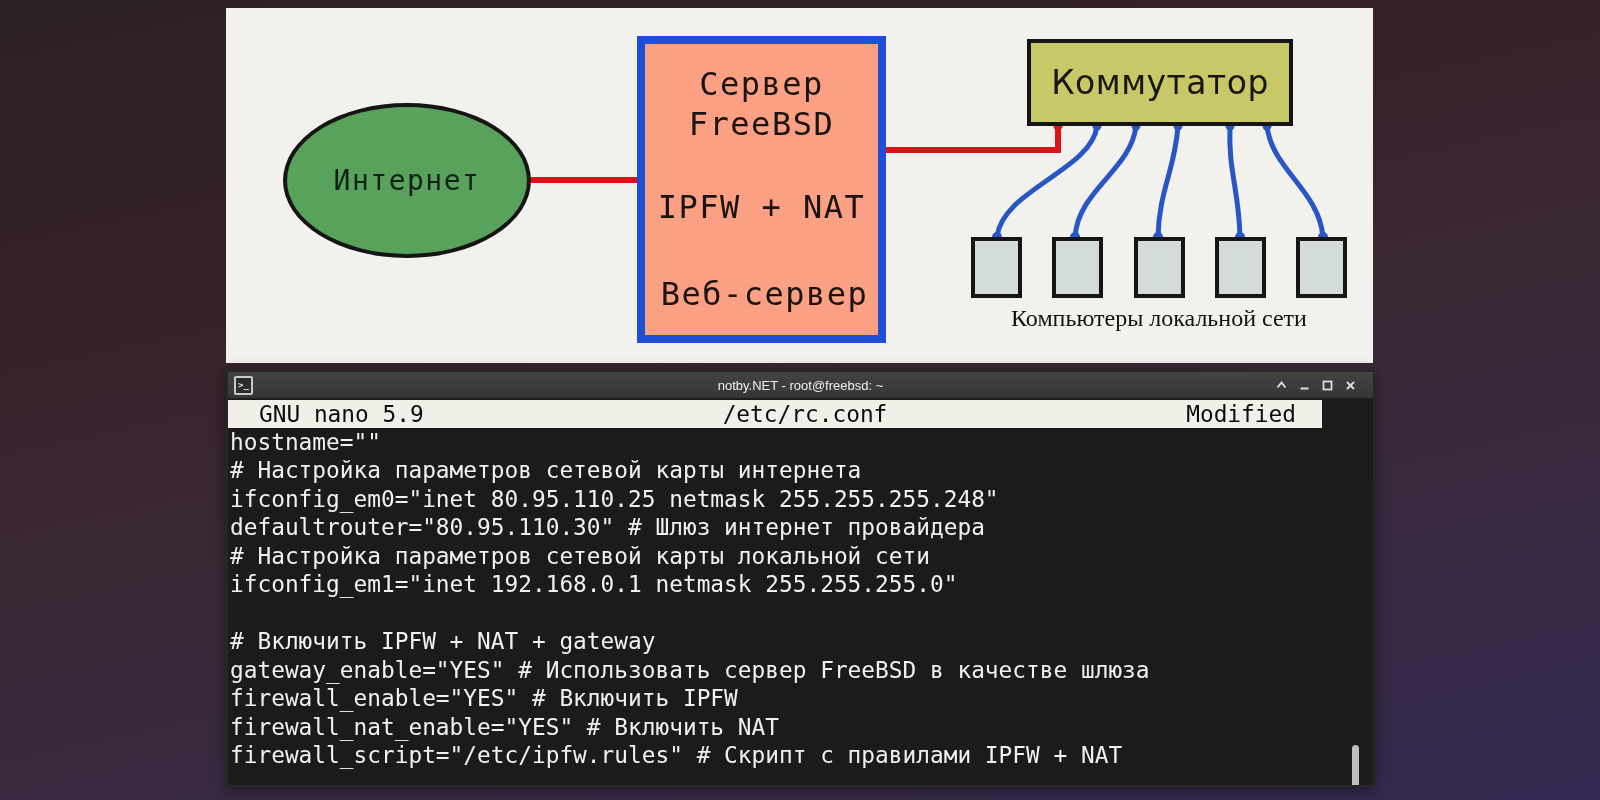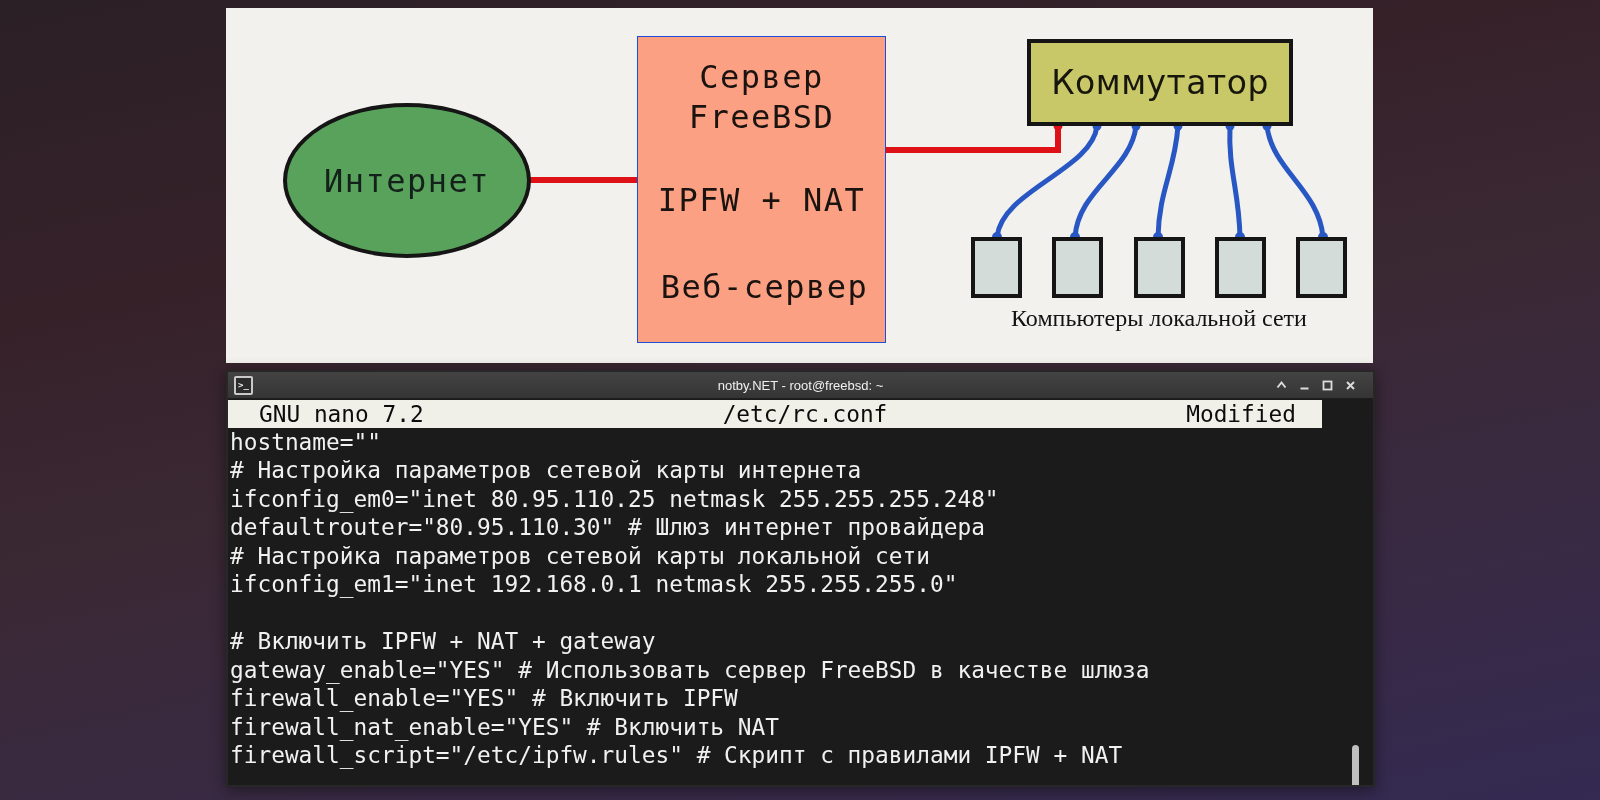--- a/index.html
+++ b/index.html
@@ -16,26 +16,26 @@
     background:#f2f1ee;
   }
   .links-svg { position:absolute; left:0; top:0; width:1147px; height:355px; }
 
   .internet-ellipse {
     position:absolute; left:57px; top:95px; width:248px; height:155px;
     background:#58a25c; border:4px solid #151515; border-radius:50%;
     display:flex; align-items:center; justify-content:center;
   }
   .internet-ellipse span {
-    font-family:"DejaVu Sans Mono", monospace; font-size:32px; letter-spacing:1.5px; color:#14201a;
+    font-family:"DejaVu Sans Mono", monospace; font-size:28px; letter-spacing:1.5px; color:#14201a;
   }
 
   .server-box {
     position:absolute; left:411px; top:28px; width:249px; height:307px;
-    background:#fba083; border:1px solid #1d4ed8;
+    background:#fba083; border:8px solid #1d4ed8;
   }
   .server-box div {
     position:absolute; width:100%; text-align:center;
     font-family:"DejaVu Sans Mono", monospace; font-size:32px; letter-spacing:1.5px; color:#1a130f;
     line-height:40px; white-space:nowrap;
   }
   .srv-l1 { top:20px; } .srv-l2 { top:60px; } .srv-l3 { top:143px; } .srv-l4 { top:230px;padding-left:6px; }
 
   .switch-box {
     position:absolute; left:801px; top:31px; width:266px; height:87px;
@@ -186,21 +186,21 @@
         <svg width="13" height="13" viewBox="0 0 13 13">
           <line x1="3" y1="3" x2="10" y2="10" stroke="#dcdcdc" stroke-width="2"></line>
           <line x1="10" y1="3" x2="3" y2="10" stroke="#dcdcdc" stroke-width="2"></line>
         </svg>
       </div>
     </div>
   </div>
 
   <div class="term-content">
     <div class="nano-header">
-      <span class="nano-app">GNU nano 7.2</span>
+      <span class="nano-app">GNU nano 5.9</span>
       <span class="nano-file">/etc/rc.conf</span>
       <span class="nano-status">Modified</span>
     </div>
 
     <div class="editor-lines">
       <div class="tline">hostname=""</div>
       <div class="tline"># Настройка параметров сетевой карты интернета</div>
       <div class="tline">ifconfig_em0="inet 80.95.110.25 netmask 255.255.255.248"</div>
       <div class="tline">defaultrouter="80.95.110.30" # Шлюз интернет провайдера</div>
       <div class="tline"># Настройка параметров сетевой карты локальной сети</div>

